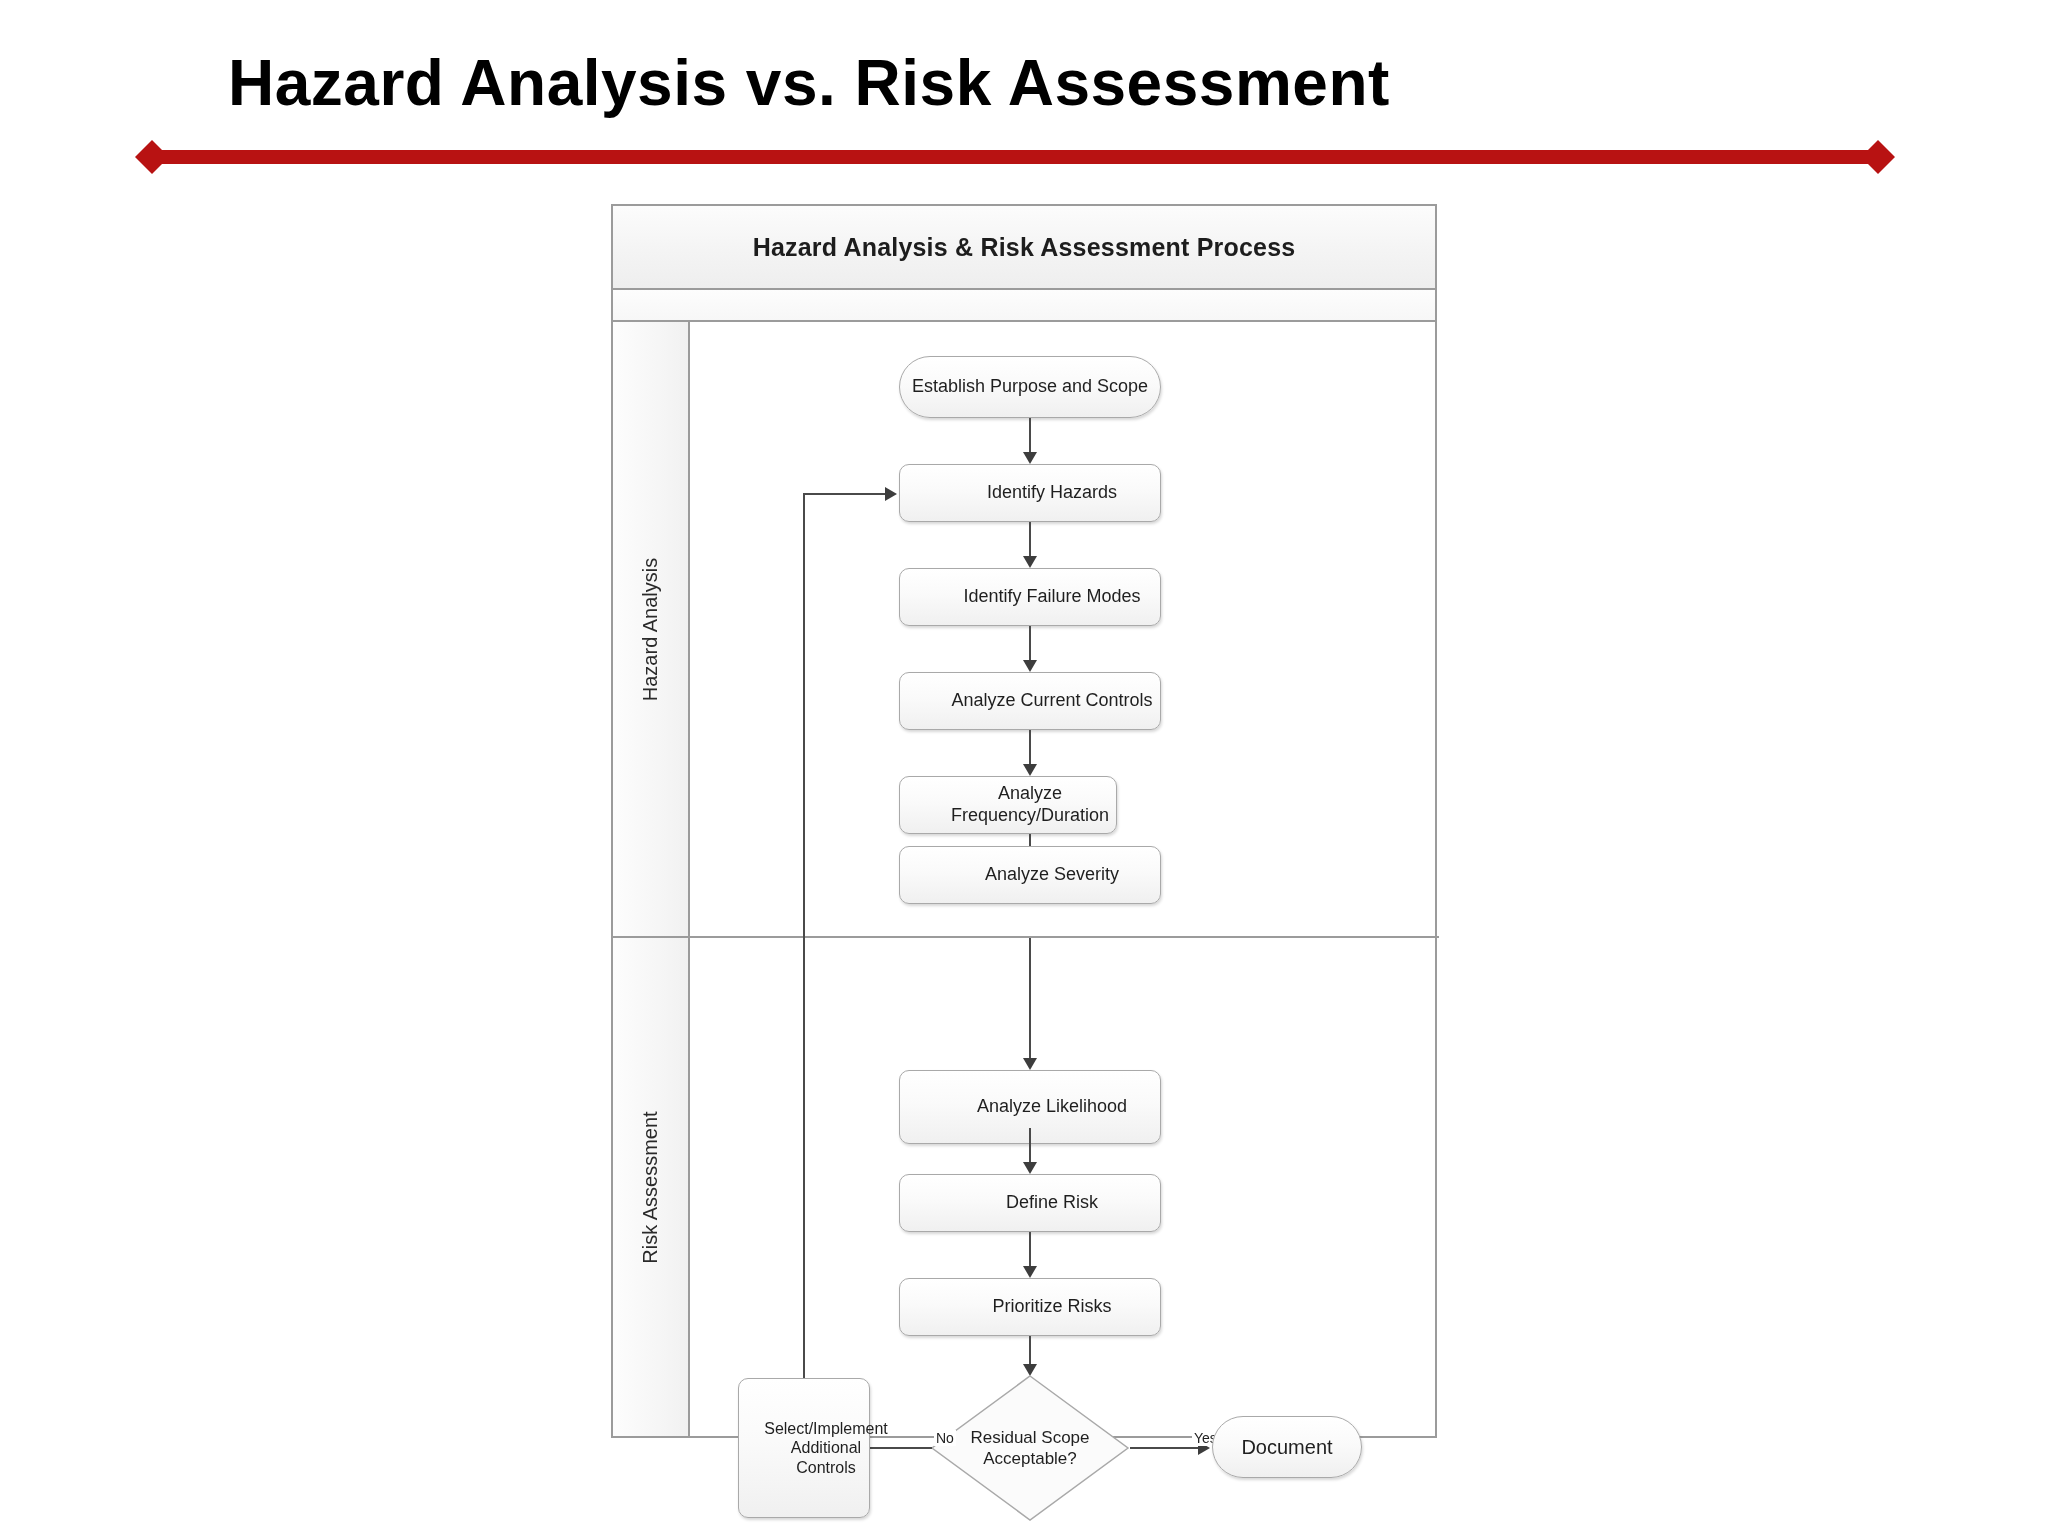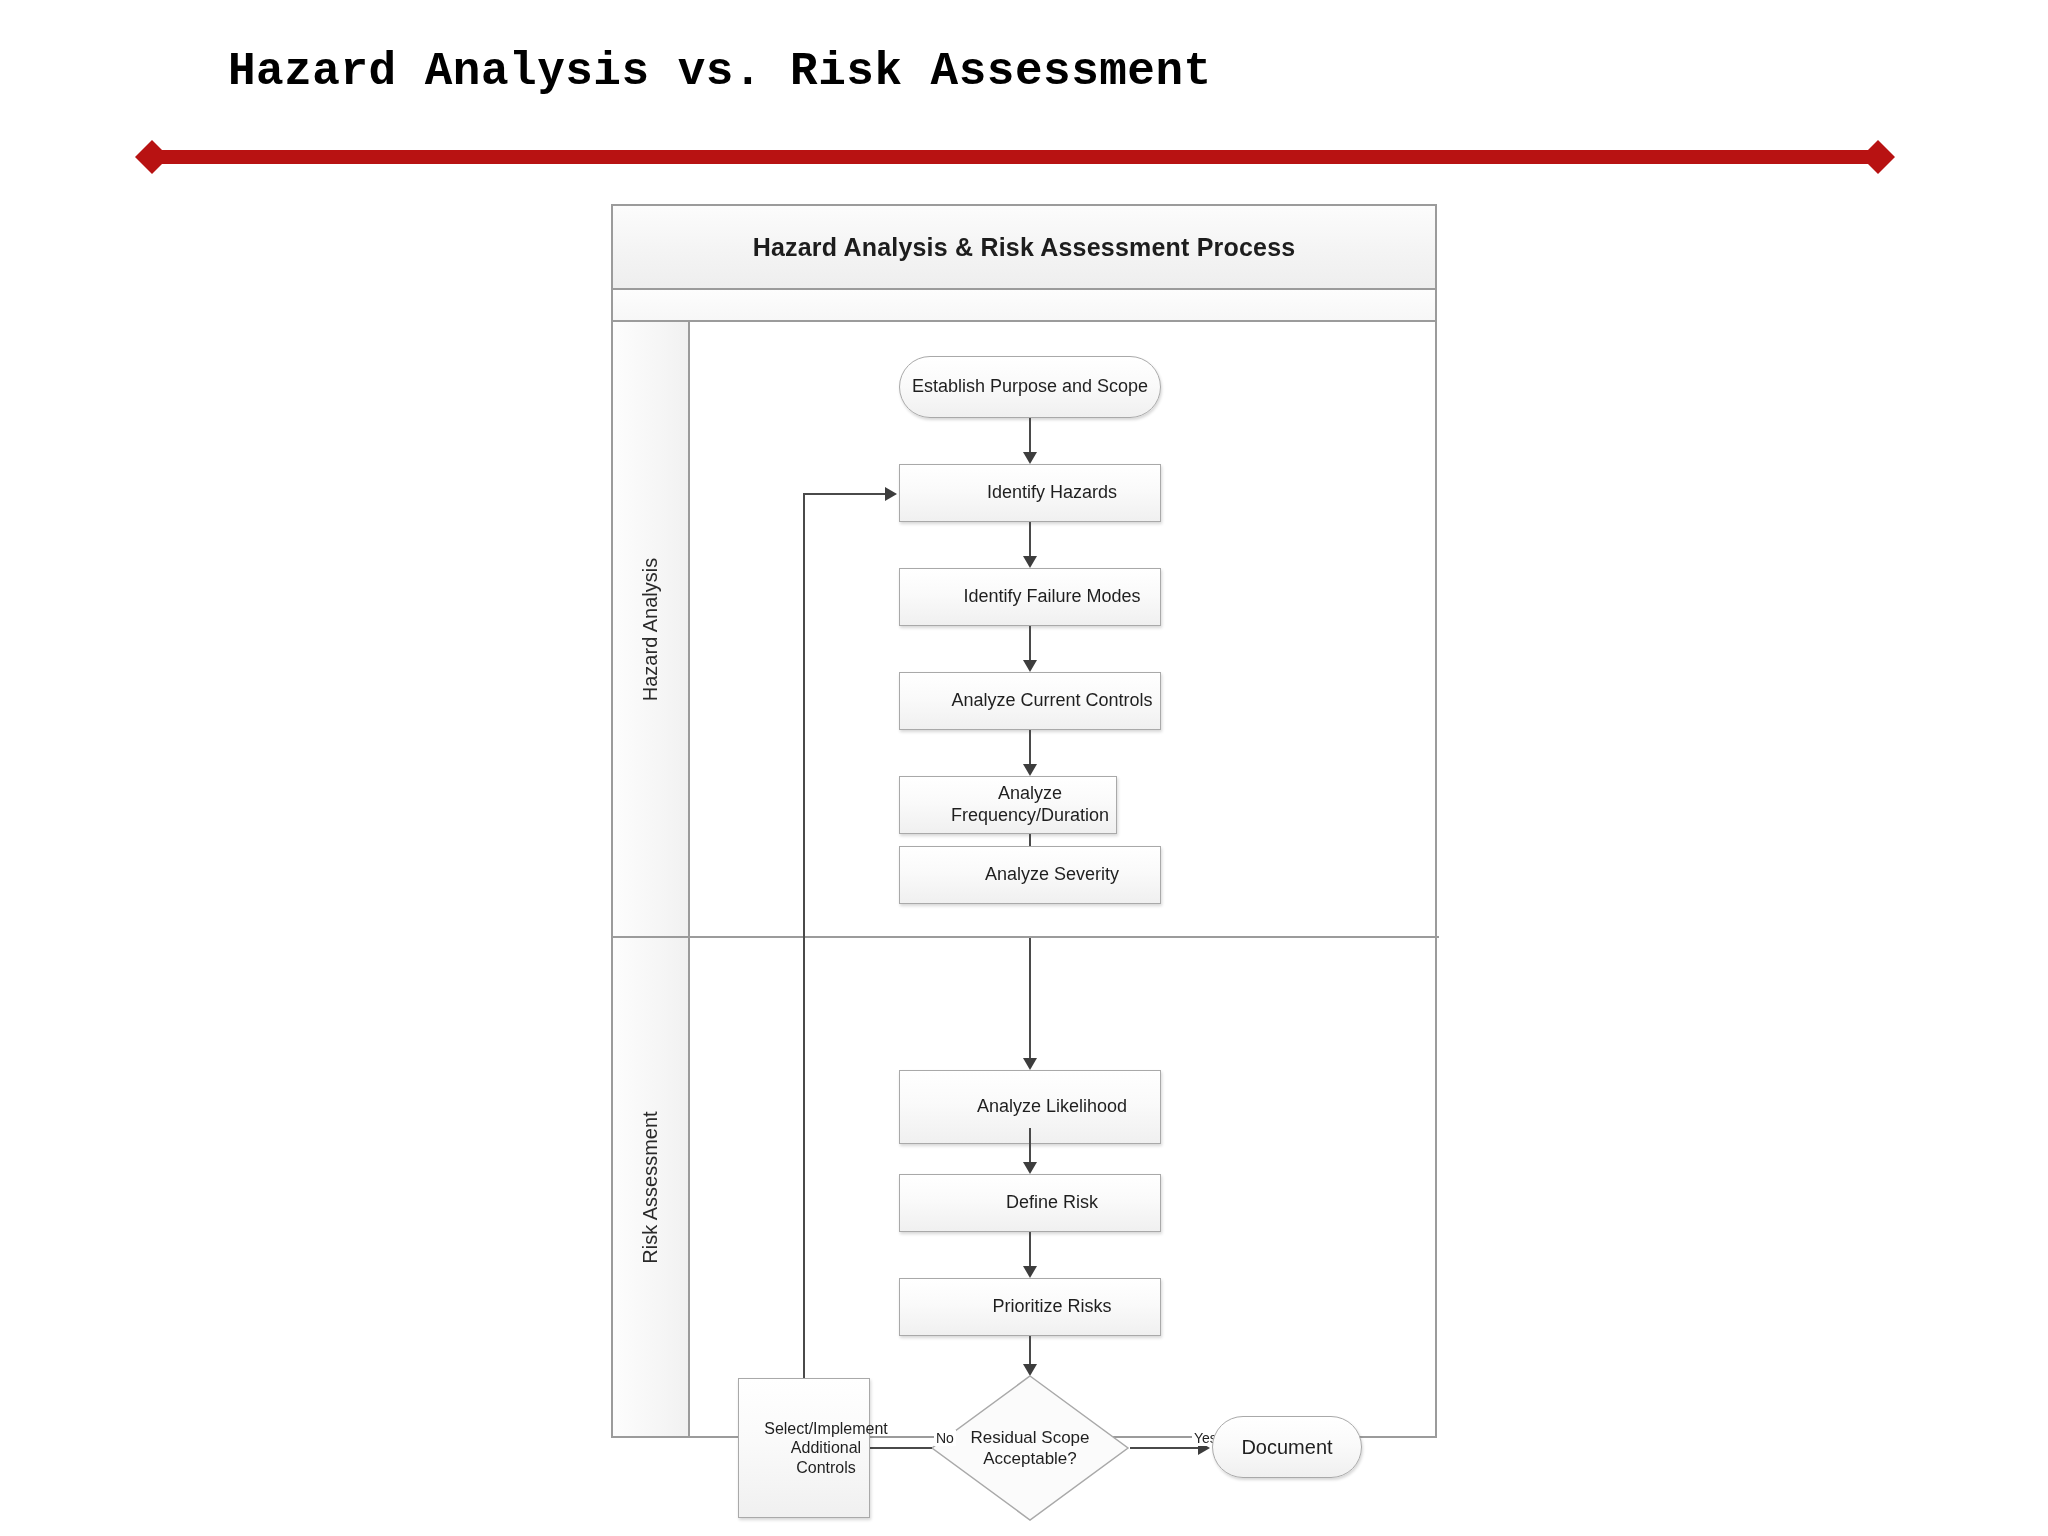--- a/index.html
+++ b/index.html
@@ -15,22 +15,22 @@
     overflow: hidden;
     font-family: "Liberation Sans", sans-serif;
     -webkit-font-smoothing: antialiased;
   }
 
   
   #slide-title {
     position: absolute;
     left: 228px;
     top: 46px;
-    font-family: Liberation Mono, monospace;
-    font-size: 46px;
+    font-family: Liberation Sans, sans-serif;
+    font-size: 64px;
     font-weight: 700;
     color: #000000;
     letter-spacing: 0.5px;
     white-space: nowrap;
   }
 
   
   #title-rule {
     position: absolute;
     left: 140px;
@@ -158,21 +158,21 @@
     justify-content: center;
     text-align: center;
     font-size: 18px;
     color: #1f1f1f;
     line-height: 1.22;
     border: 1px solid #a9a9a9;
     background: linear-gradient(180deg,#ffffff 0%,#fafafa 45%,#f0f0f0 100%);
     box-shadow: 1px 2px 3px rgba(0,0,0,0.16);
   }
   .node.terminal { border-radius: 34px; }
-  .node.process  { border-radius: 0; padding-left: 44px; }
+  .node.process  { border-radius: 10px; padding-left: 44px; }
 
   .diamond-wrap {
     position: absolute;
     width: 200px;
     height: 148px;
   }
   .diamond-wrap .dia-shape {
     position: absolute;
     left: 0; top: 0;
     width: 100%; height: 100%;

